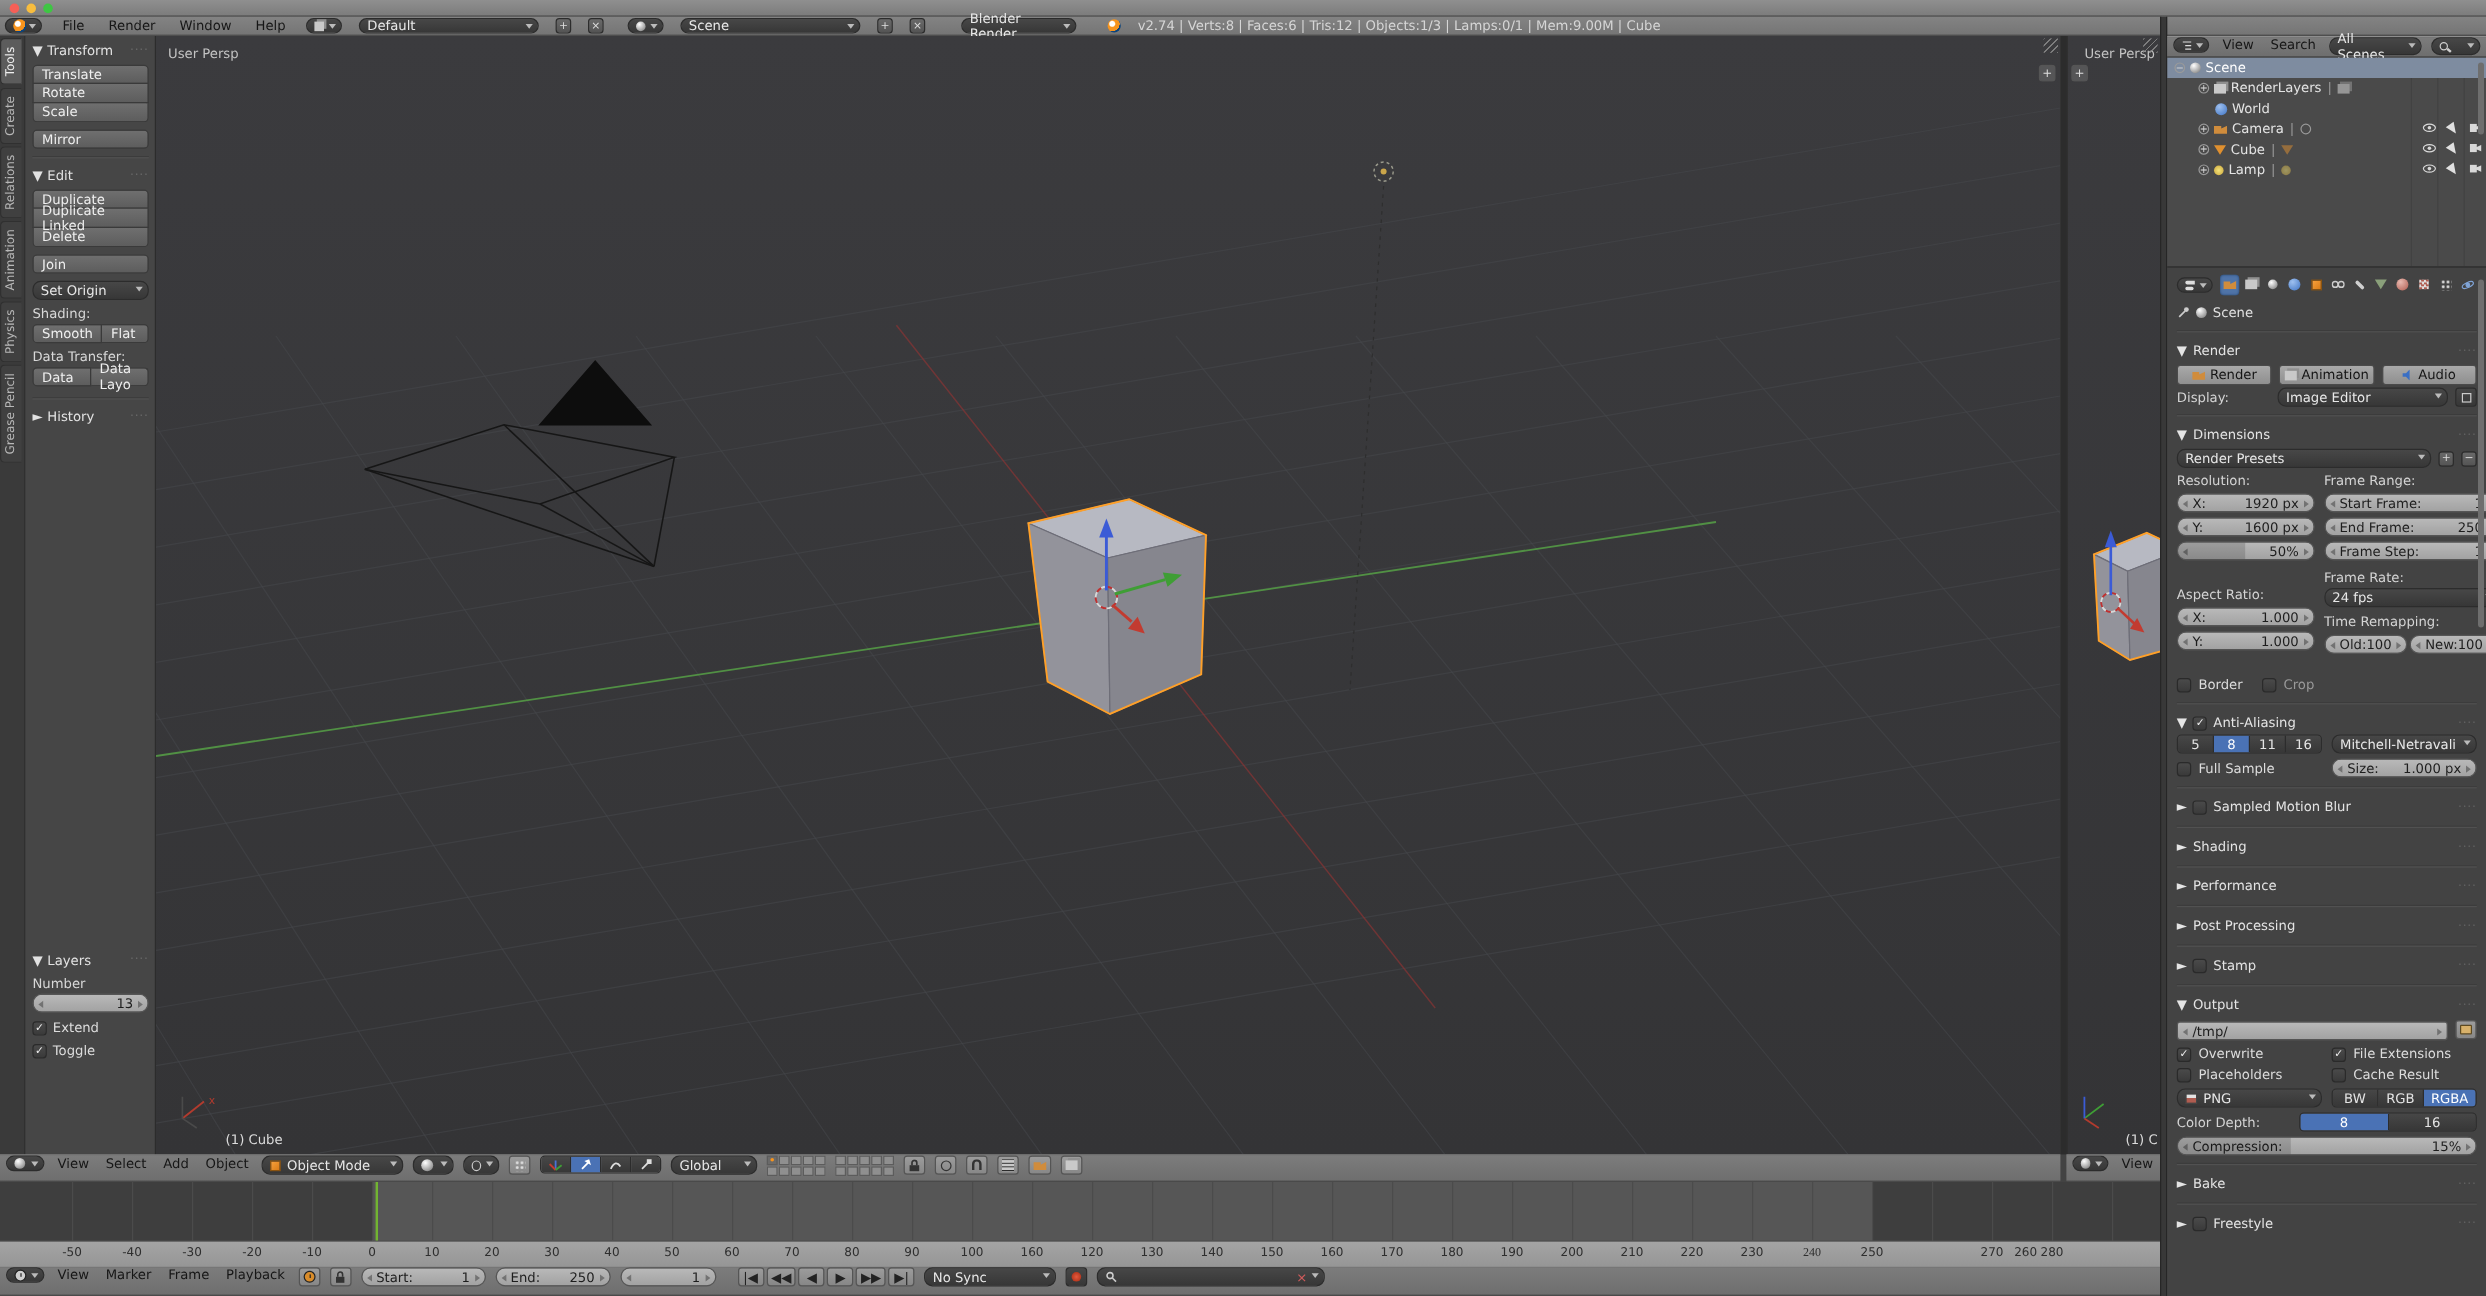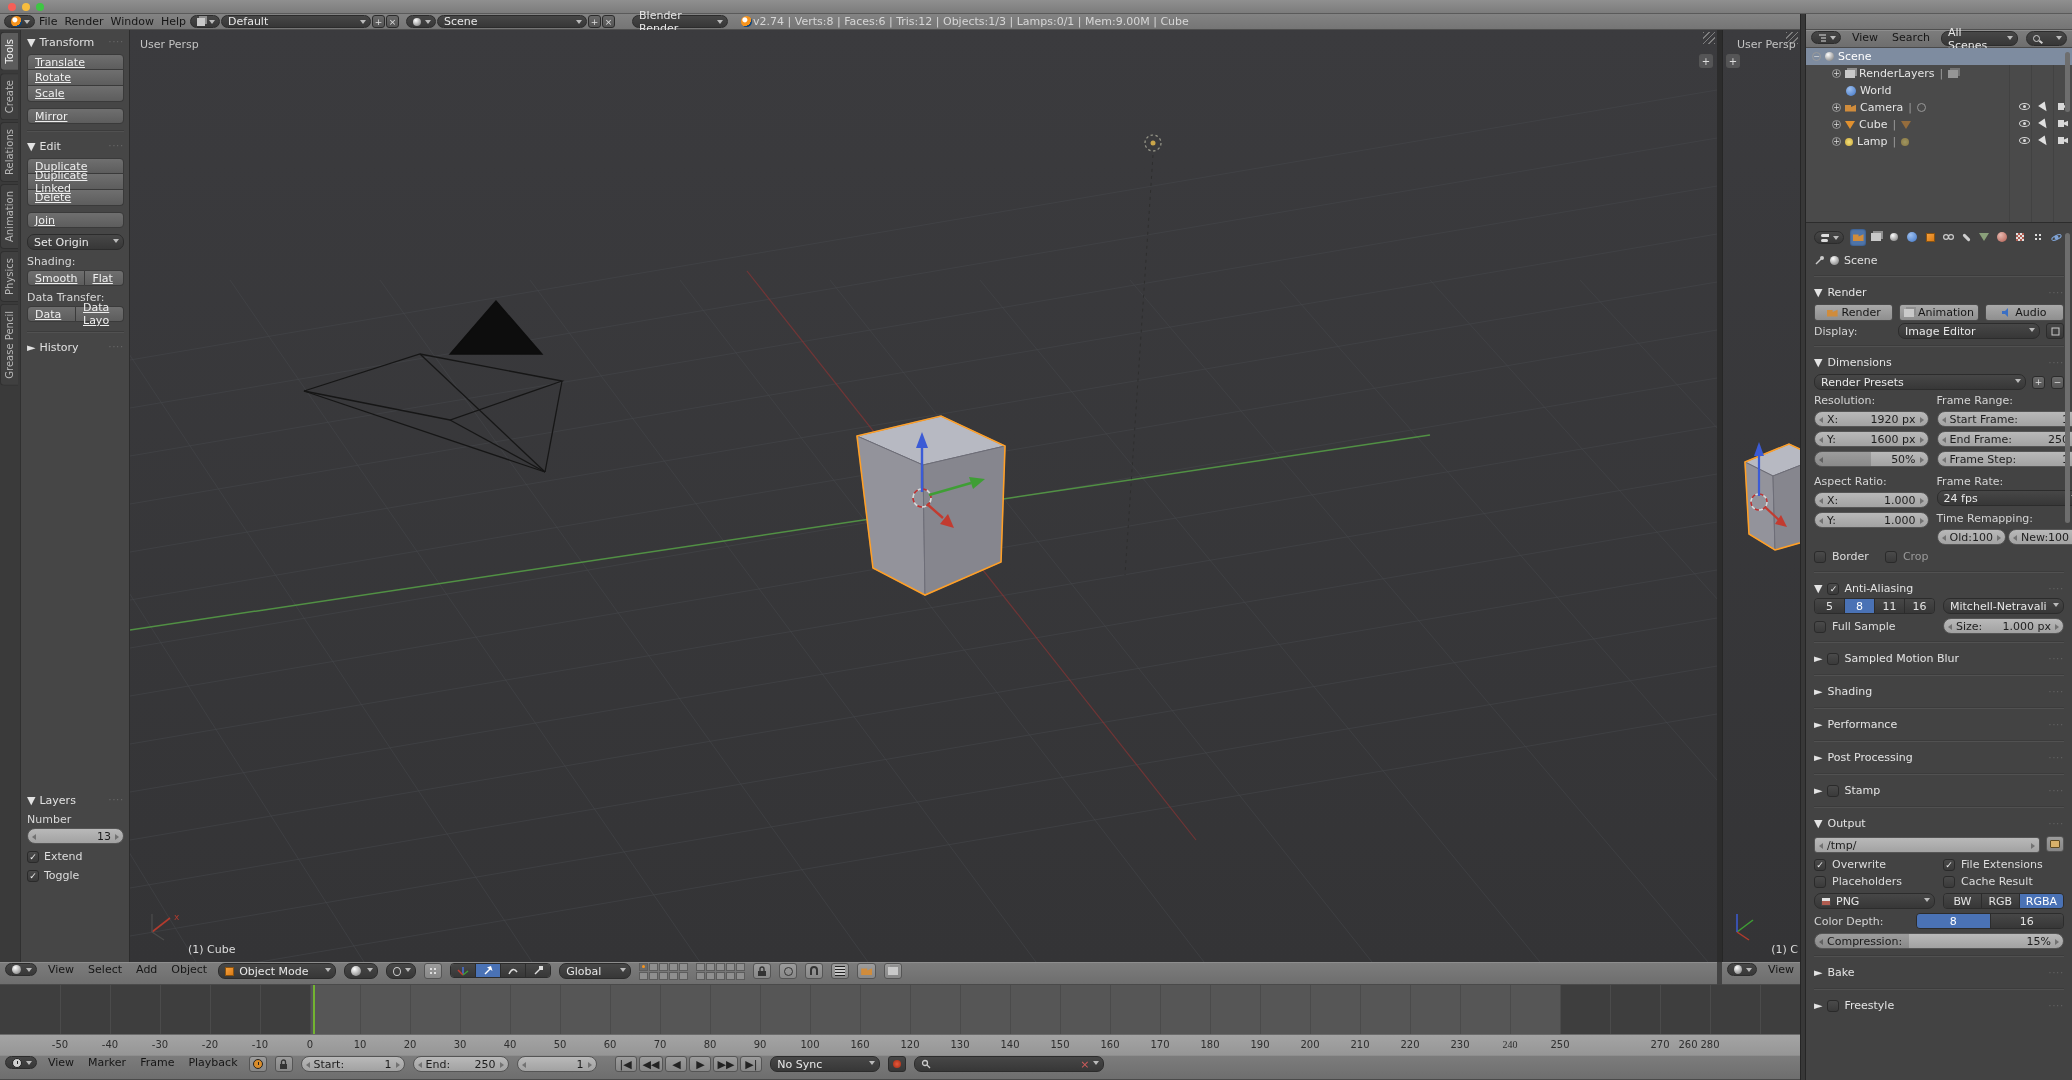--- a/index.html
+++ b/index.html
@@ -9,42 +9,42 @@
 
   
   .titlebar { position:absolute; left:0; top:0; width:2072px; height:14px;
     background:linear-gradient(#8f8f8f,#7c7c7c); border-bottom:1px solid #5a5a5a; }
   .tl { position:absolute; top:3px; width:8px; height:8px; border-radius:50%; }
   .tl.r { left:8px;  background:#f55f57; } .tl.y { left:22px; background:#f8bd3e; } .tl.g { left:36px; background:#3ec643; }
   .wtitle { position:absolute; left:0; right:0; top:1px; text-align:center; color:#2d2d2d; font-size:10px; }
 
   
   .infobar { position:absolute; left:0; top:14px; width:2072px; height:16px; background:linear-gradient(#838383,#757575);
-    border-bottom:1px solid #4e4e4e; display:flex; align-items:center; gap:1px; padding:0 4px; }
+    border-bottom:1px solid #4e4e4e; display:flex; align-items:center; gap:14px; padding:0 4px; }
   .menu { color:#161616; padding:0 3px; cursor:default; }
   .dd { position:relative; background:linear-gradient(#474747,#373737); border:1px solid #2c2c2c; border-radius:7px;
     color:#e8e8e8; height:13px; display:flex; align-items:center; padding:0 14px 0 6px; }
   .dd::after { content:""; position:absolute; right:4px; top:4px; border-left:3px solid transparent;
     border-right:3px solid transparent; border-top:4px solid #bbb; }
   .mini { width:13px; height:13px; border:1px solid #2c2c2c; border-radius:3px;
     background:linear-gradient(#6a6a6a,#545454); color:#ddd; display:flex; align-items:center; justify-content:center; font-size:9px; }
   .blogo { width:11px; height:11px; border-radius:50%; background:radial-gradient(circle at 35% 35%, #fff 0 2px, #f7941d 3px 60%, #0b437c 62%); }
   .stats { color:#d6d6d6; }
 
   
   .shelfwrap { position:absolute; left:0; top:30px; width:130px; height:932px; background:#464646; border-right:1px solid #2c2c2c; }
   .vtabs { position:absolute; left:0; top:0; width:21px; height:100%; background:#3a3a3a; border-right:1px solid #303030; }
   .vtab { writing-mode:vertical-rl; transform:rotate(180deg); color:#b8b8b8; font-size:10px; padding:6px 3px; margin:2px 0;
     border:1px solid #303030; border-left:none; border-radius:0 4px 4px 0; background:#404040; }
   .vtab.active { background:#5c5c5c; color:#f0f0f0; }
   .shelf { position:absolute; left:21px; top:0; width:109px; height:100%; padding:4px 6px; }
   .phead { display:flex; align-items:center; gap:4px; color:#e2e2e2; height:16px; }
   .phead .grip { margin-left:auto; color:#6d6d6d; letter-spacing:1px; font-size:9px; }
   .tbtn { height:16px; border:1px solid #3a3a3a; border-radius:4px; background:linear-gradient(#6f6f6f,#5d5d5d);
-    color:#efefef; display:flex; align-items:center; padding:0 7px; margin-top:2px;text-decoration:underline; }
+    color:#efefef; display:flex; align-items:center; padding:0 7px; margin-top:2px; }
   .tgroup .tbtn { border-radius:0; margin-top:0; border-top-width:0; }
   .tgroup .tbtn:first-child { border-radius:4px 4px 0 0; border-top-width:1px; }
   .tgroup .tbtn:last-child { border-radius:0 0 4px 4px; }
   .tgroup { margin-top:4px; }
   .sep { border-top:1px solid #3c3c3c; border-bottom:1px solid #515151; margin:6px 0; }
   .lbl { color:#d8d8d8; margin:5px 0 1px; }
   .pair { display:flex; margin-top:2px; }
   .pair .tbtn { flex:1; margin-top:0; border-radius:0; }
   .pair .tbtn:first-child { border-radius:4px 0 0 4px; }
   .pair .tbtn:last-child { border-radius:0 4px 4px 0; border-left:none; }
@@ -810,21 +810,21 @@
             <span class="val">1920 px</span>
           </div>
         <div class="num">
             <span>Y:</span>
             <span class="val">1600 px</span>
           </div>
         <div class="num sliderf">
             <span class="fill" style="width:50%"></span>
             <span class="val">50%</span>
           </div>
-        <span class="plabel" style="margin-top:6px">Aspect Ratio:</span>
+        <span class="plabel" style="margin-top:20px">Aspect Ratio:</span>
         <div class="num">
             <span>X:</span>
             <span class="val">1.000</span>
           </div>
         <div class="num">
             <span>Y:</span>
             <span class="val">1.000</span>
           </div>
         <div class="prow" style="margin-top:20px">
           <span class="chk"></span>

